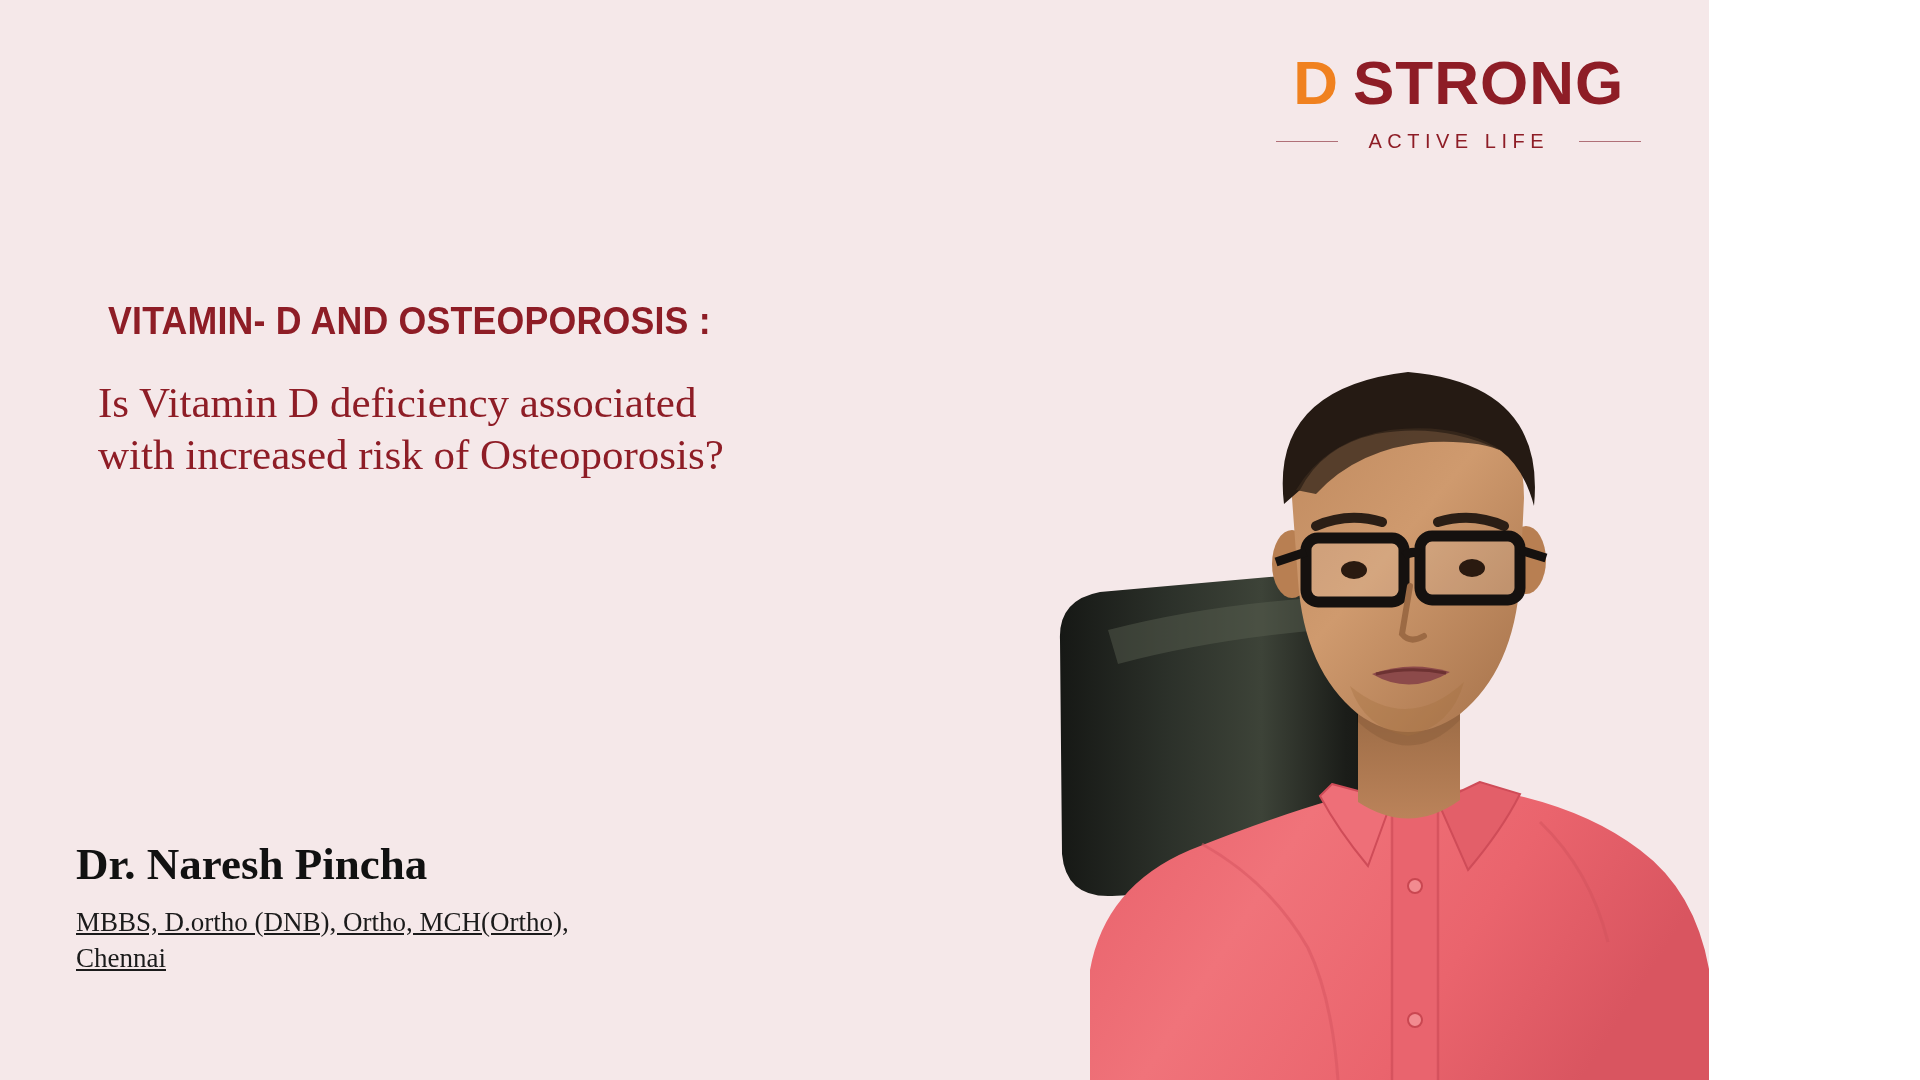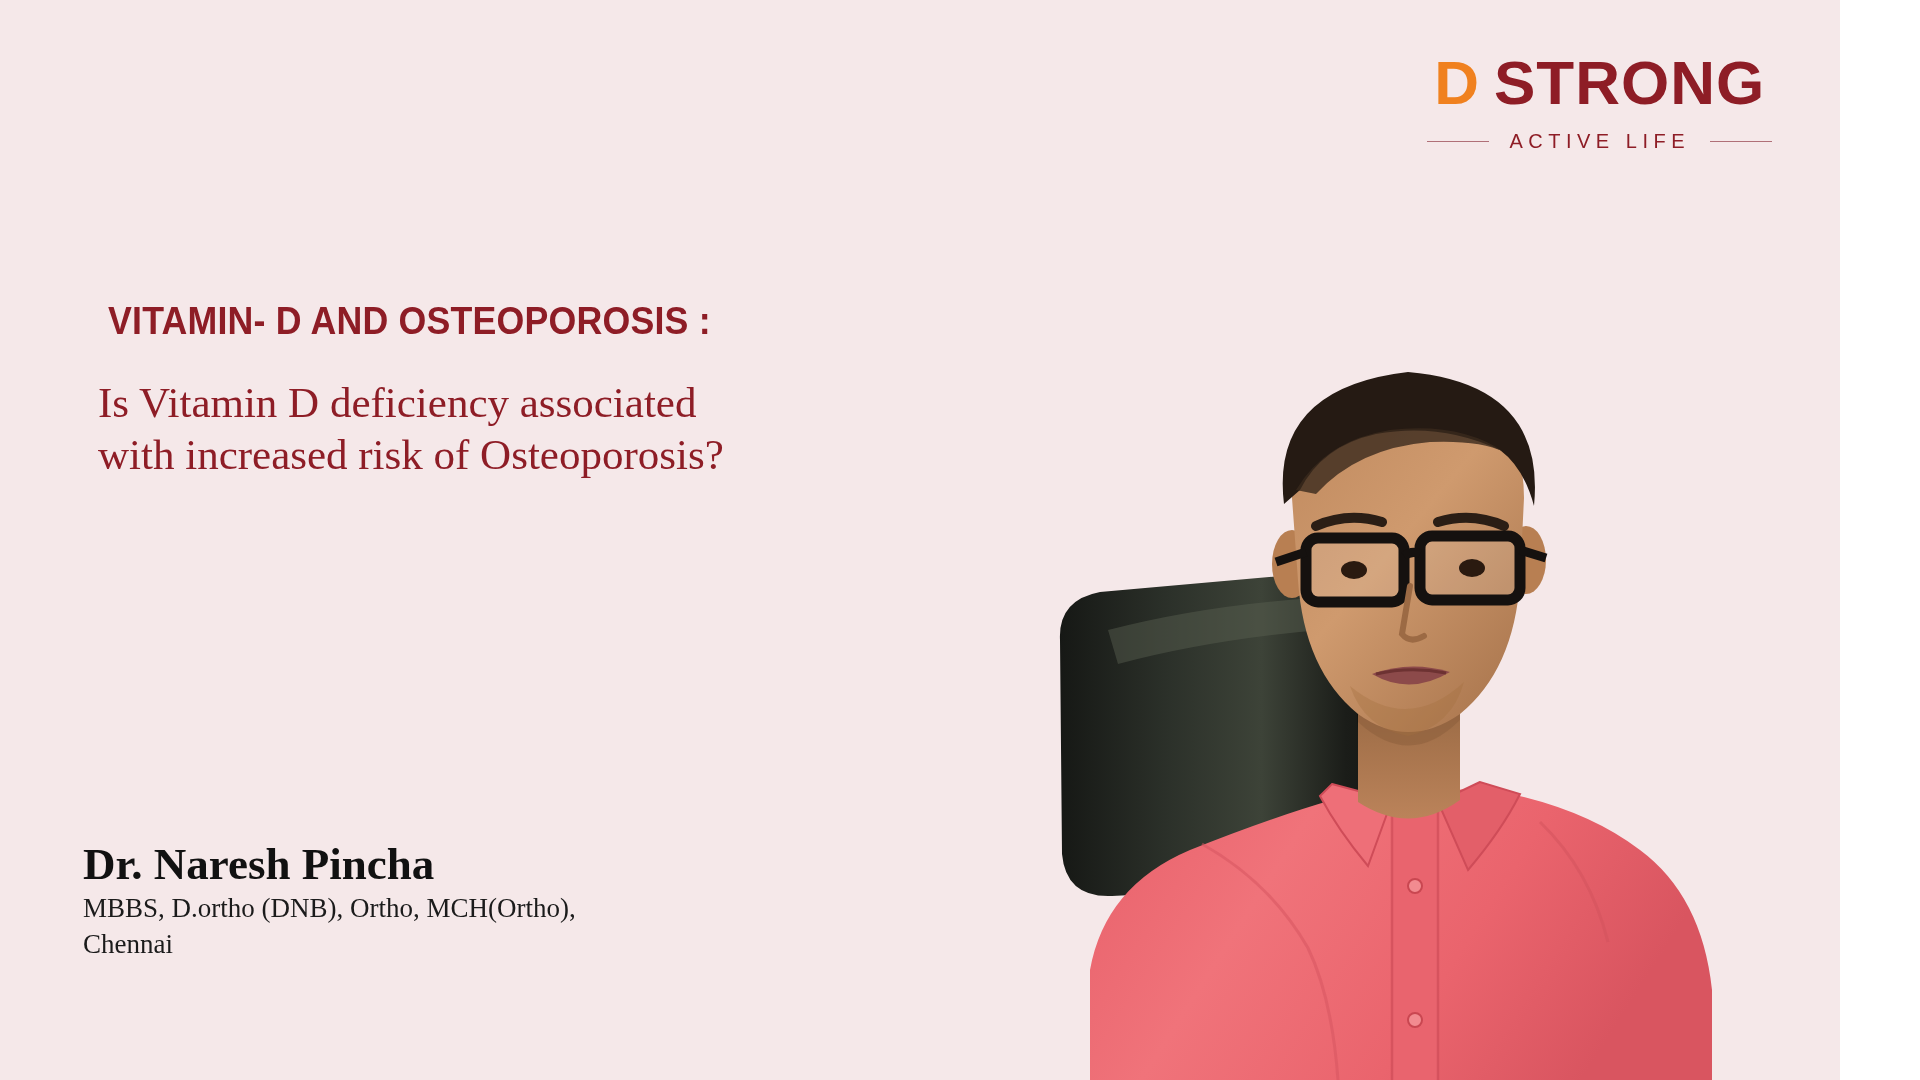--- a/index.html
+++ b/index.html
@@ -6,21 +6,21 @@
     margin: 0;
     padding: 0;
     background: #ffffff;
   }
   body {
     font-family: "Liberation Sans", sans-serif;
   }
 
   .slide {
     position: relative;
-    width: 1840px;
+    width: 1709px;
     height: 1080px;
     background: #f5e8e9;
     overflow: hidden;
   }
 
   
   .logo {
     position: absolute;
     top: 52px;
     right: 68px;
@@ -40,21 +40,21 @@
   }
   .logo-strong {
     color: #8e1d26;
     margin-left: 14px;
   }
   .logo-tagline-row {
     display: flex;
     align-items: center;
     justify-content: center;
     margin-top: 16px;
-    gap: 20px;
+    gap: 30px;
   }
   .logo-rule {
     height: 1px;
     background: #b07078;
     width: 62px;
     flex: none;
   }
   .logo-tagline {
     color: #8e1d26;
     font-size: 20px;
@@ -85,37 +85,39 @@
     color: #8e1d26;
     font-family: "Liberation Serif", serif;
     font-size: 43px;
     line-height: 1.22;
     white-space: pre-line;
   }
 
   
   .doctor {
     position: absolute;
-    left: 83px;
+    left: 76px;
     top: 840px;
   }
   .doctor-name {
     font-family: "Liberation Serif", serif;
     font-weight: bold;
     font-size: 45px;
     color: #111111;
     line-height: 1.1;
     white-space: nowrap;
   }
   .doctor-credentials {
     font-family: "Liberation Serif", serif;
     font-size: 27px;
     color: #1b1b1b;
     line-height: 1.34;
+    margin-top: 14px;
     white-space: pre-line;
+    text-decoration: underline;
   }
 
   
   .photo {
     position: absolute;
     left: 940px;
     top: 330px;
     width: 800px;
     height: 750px;
     overflow: hidden;

